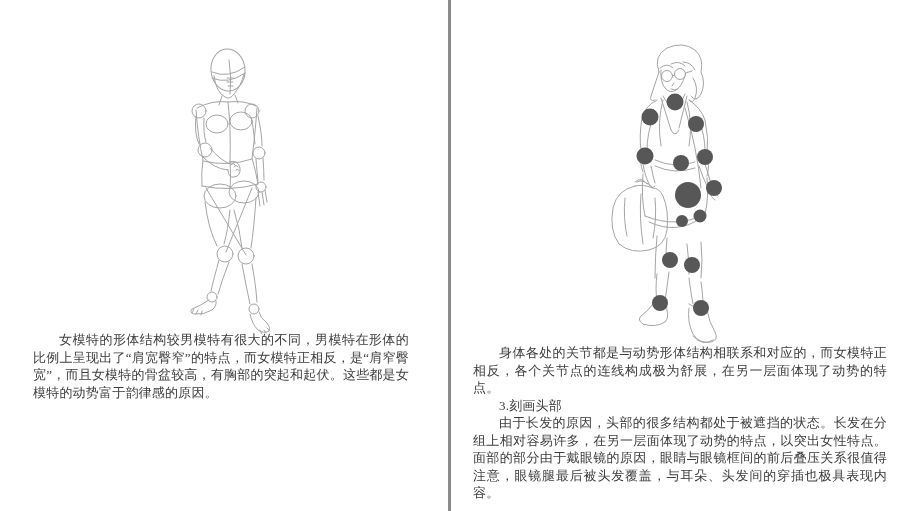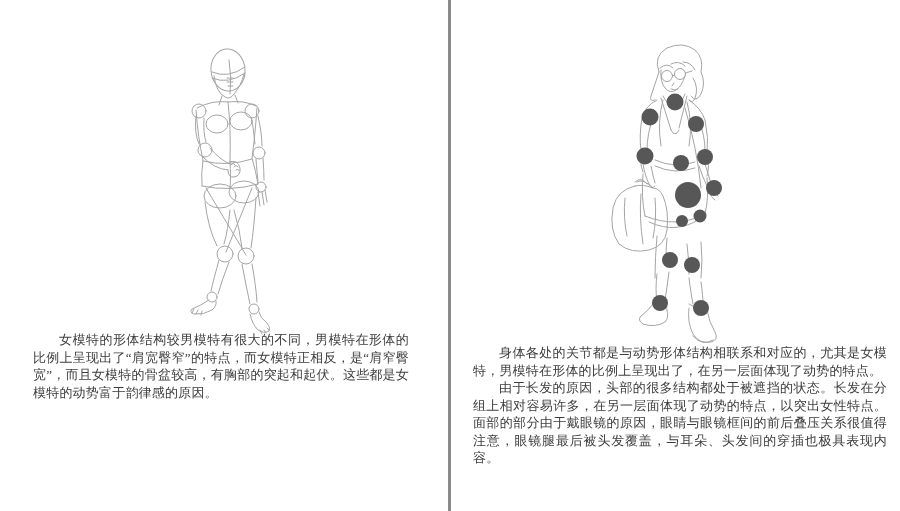--- a/index.html
+++ b/index.html
@@ -219,18 +219,19 @@
         <circle cx="85" cy="183" r="6"></circle>
         <circle cx="103" cy="178" r="6.5"></circle>
         <circle cx="73" cy="222" r="8"></circle>
         <circle cx="95" cy="227" r="8"></circle>
         <circle cx="63" cy="265" r="8"></circle>
         <circle cx="104" cy="270" r="8"></circle>
       </g>
     </svg>
 
     <div class="text-block text-right">
-      <p>身体各处的关节都是与动势形体结构相联系和对应的，尤其是女模特，男模特在形体的比例上呈现出了，在另一层面体现了动势的特点。</p>
+      <p>身体各处的关节都是与动势形体结构相联系和对应的，而女模特正相反，各个关节点的连线构成极为舒展，在另一层面体现了动势的特点。</p>
+      <p>3.刻画头部</p>
       <p>由于长发的原因，头部的很多结构都处于被遮挡的状态。长发在分组上相对容易许多，在另一层面体现了动势的特点，以突出女性特点。面部的部分由于戴眼镜的原因，眼睛与眼镜框间的前后叠压关系很值得注意，眼镜腿最后被头发覆盖，与耳朵、头发间的穿插也极具表现内容。</p>
     </div>
   </div>
 
 </div>
 
 </body></html>

